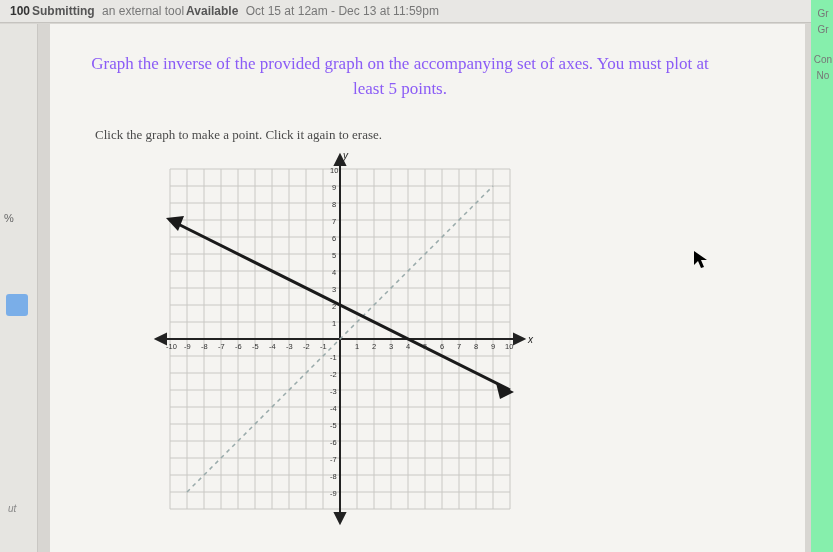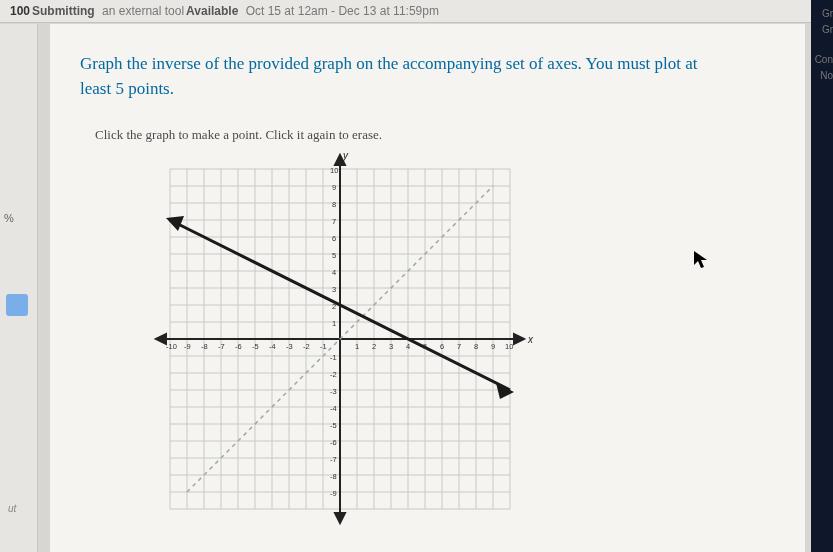--- a/index.html
+++ b/index.html
@@ -56,43 +56,44 @@
       font-size: 10px;
       color: #888;
       font-style: italic;
     }
     .right-rail {
       position: absolute;
       right: 0;
       top: 0;
       width: 22px;
       height: 552px;
-      background: #0f172a;
+      background: #86efac;
       font-size: 10px;
       color: #777;
       padding-top: 6px;
       line-height: 16px;
-      text-align: right;
+      text-align: center;
       padding-left: 2px;
     }
     .content {
       position: absolute;
       left: 50px;
       top: 24px;
       right: 28px;
       bottom: 0;
       background: #f5f4f1;
       padding: 28px 30px 12px 30px;
     }
     .question {
       font-family: Georgia, "Times New Roman", serif;
       font-size: 17px;
-      color: #0369a1;
+      color: #8b5cf6;
       line-height: 1.45;
       max-width: 640px;
+      text-align: center;
     }
     .instr {
       margin-top: 26px;
       margin-left: 15px;
       font-family: Georgia, serif;
       font-size: 13px;
       color: #4a4a4a;
     }
     .graph-wrap {
       margin-top: 6px;

